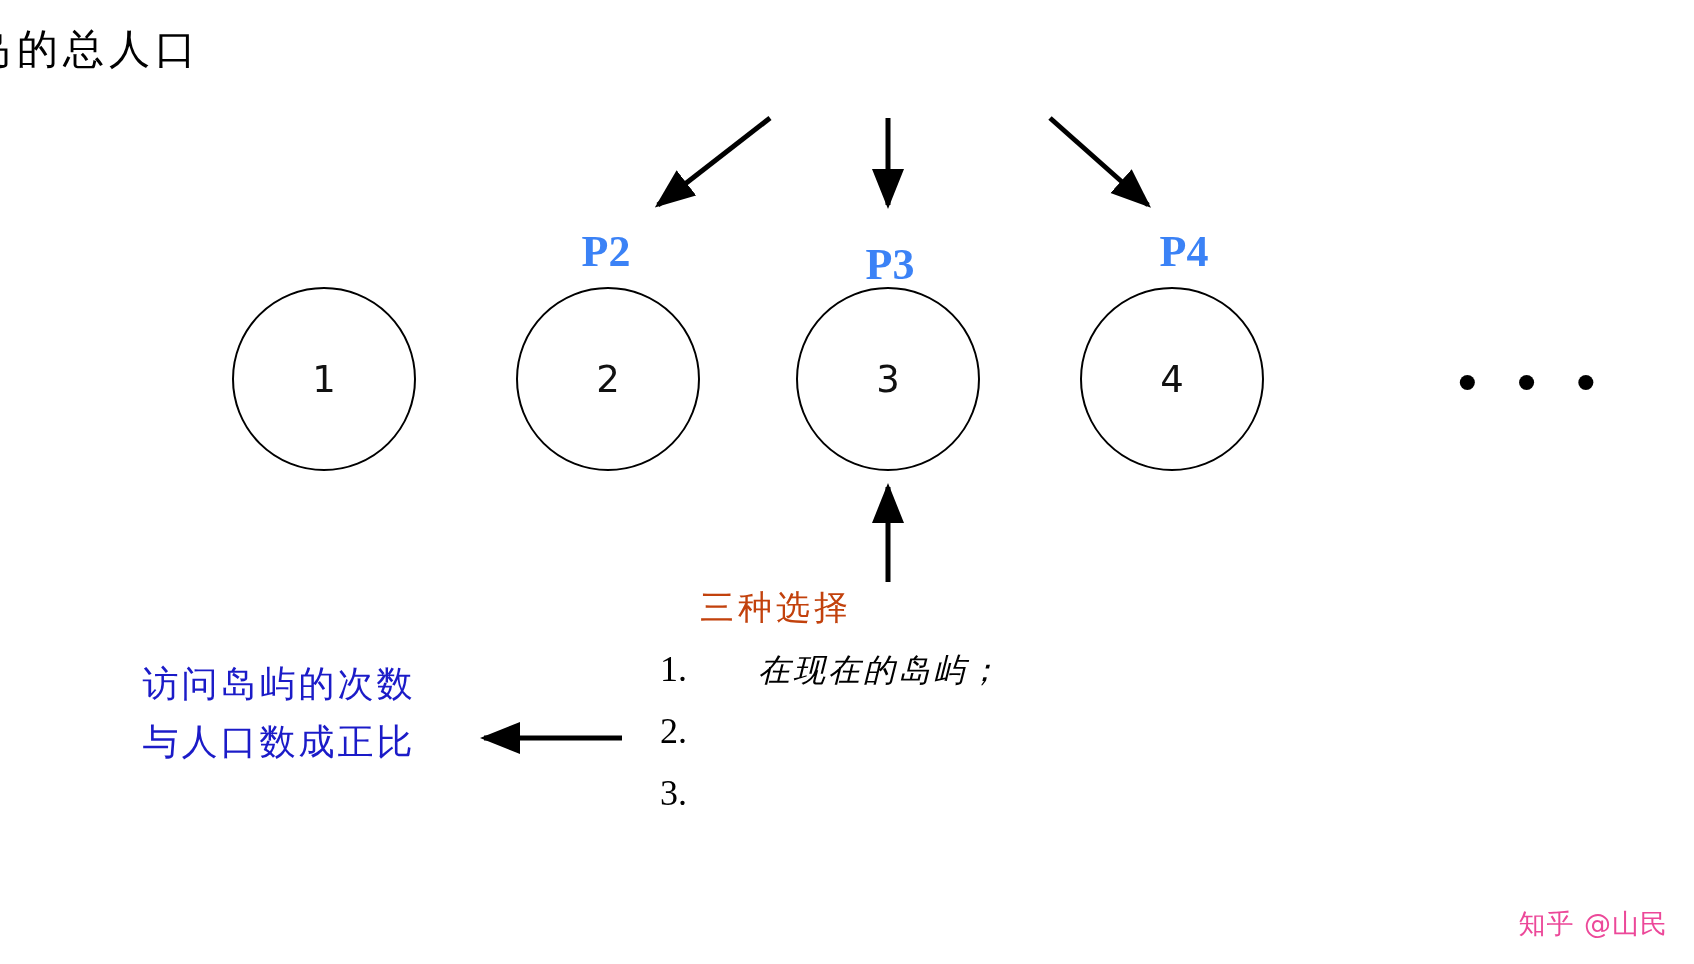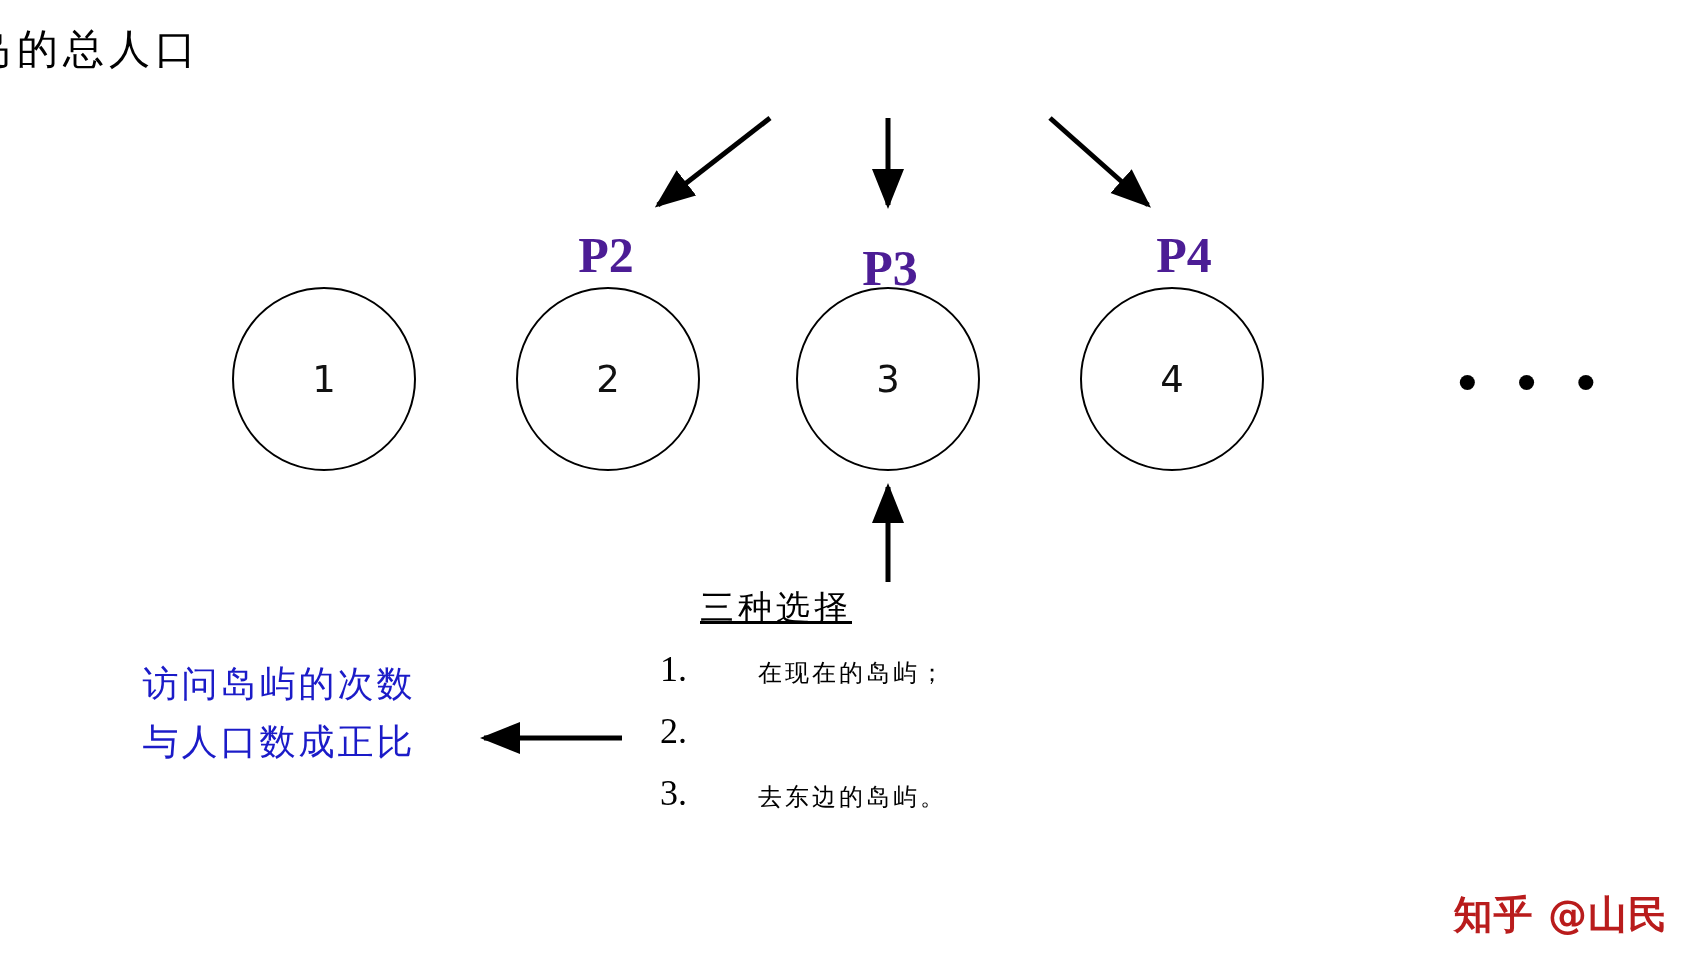--- a/index.html
+++ b/index.html
@@ -40,22 +40,22 @@
   .title-inner {
     display: inline-block;
     transform: translateX(-784px);
   }
 
   
   .plabel {
     position: absolute;
     font-family: "Liberation Serif", "DejaVu Serif", serif;
     font-weight: bold;
-    font-size: 50px;
-    color: #4c1d95;
+    font-size: 44px;
+    color: #3b82f6;
     text-align: center;
     width: 120px;
   }
   #plabel-2 { left: 546px; top: 226px; }
   #plabel-3 { left: 830px; top: 239px; }
   #plabel-4 { left: 1124px; top: 226px; }
 
   
   .node {
     position: absolute;
@@ -90,23 +90,22 @@
   }
 
   
   .choices-heading {
     position: absolute;
     left: 700px;
     top: 585px;
     font-family: "DejaVu Serif", "Liberation Serif", serif;
     font-size: 34px;
     letter-spacing: 4px;
-    color: #000000;
-    white-space: nowrap;
-    text-decoration: underline;
+    color: #c2410c;
+    white-space: nowrap;
   }
   .choice-list {
     position: absolute;
     left: 660px;
     top: 648px;
     margin: 0;
     padding: 0;
     list-style: none;
   }
   .choice-row {
@@ -115,24 +114,25 @@
     height: 62px;
   }
   .choice-num {
     width: 98px;
     font-family: "Liberation Serif", "DejaVu Serif", serif;
     font-size: 36px;
     color: #000000;
   }
   .choice-text {
     font-family: "DejaVu Serif", "Liberation Serif", serif;
-    font-size: 24px;
+    font-size: 32px;
     letter-spacing: 3px;
     color: #000000;
     white-space: nowrap;
+    font-style: italic;
   }
 
   
   .conclusion {
     position: absolute;
     left: 104px;
     top: 658px;
     width: 350px;
     color: #1b1bc8;
     font-family: Liberation Mono, monospace;
@@ -141,26 +141,25 @@
     line-height: 58px;
     text-align: center;
     white-space: nowrap;
   }
 
   
   .watermark {
     position: absolute;
     right: 26px;
     bottom: 22px;
-    color: #b91c1c;
+    color: #ec4899;
     font-family: "DejaVu Sans", "Liberation Sans", sans-serif;
-    font-size: 39px;
+    font-size: 27px;
     letter-spacing: 1px;
     white-space: nowrap;
-    font-weight: bold;
   }
 </style>
 </head>
 <body>
 
 <div id="canvas">
 
   <div class="title">
     <span class="title-inner">该岛的总人口</span>
   </div>
@@ -207,21 +206,20 @@
   <ul class="choice-list">
     <li class="choice-row">
       <span class="choice-num">1.</span>
       <span class="choice-text">在现在的岛屿；</span>
     </li>
     <li class="choice-row">
       <span class="choice-num">2.</span>
     </li>
     <li class="choice-row">
       <span class="choice-num">3.</span>
-      <span class="choice-text">去东边的岛屿。</span>
     </li>
   </ul>
 
   <div class="conclusion">
     <div>访问岛屿的次数</div>
     <div>与人口数成正比</div>
   </div>
 
   <div class="watermark">知乎 @山民</div>
 

